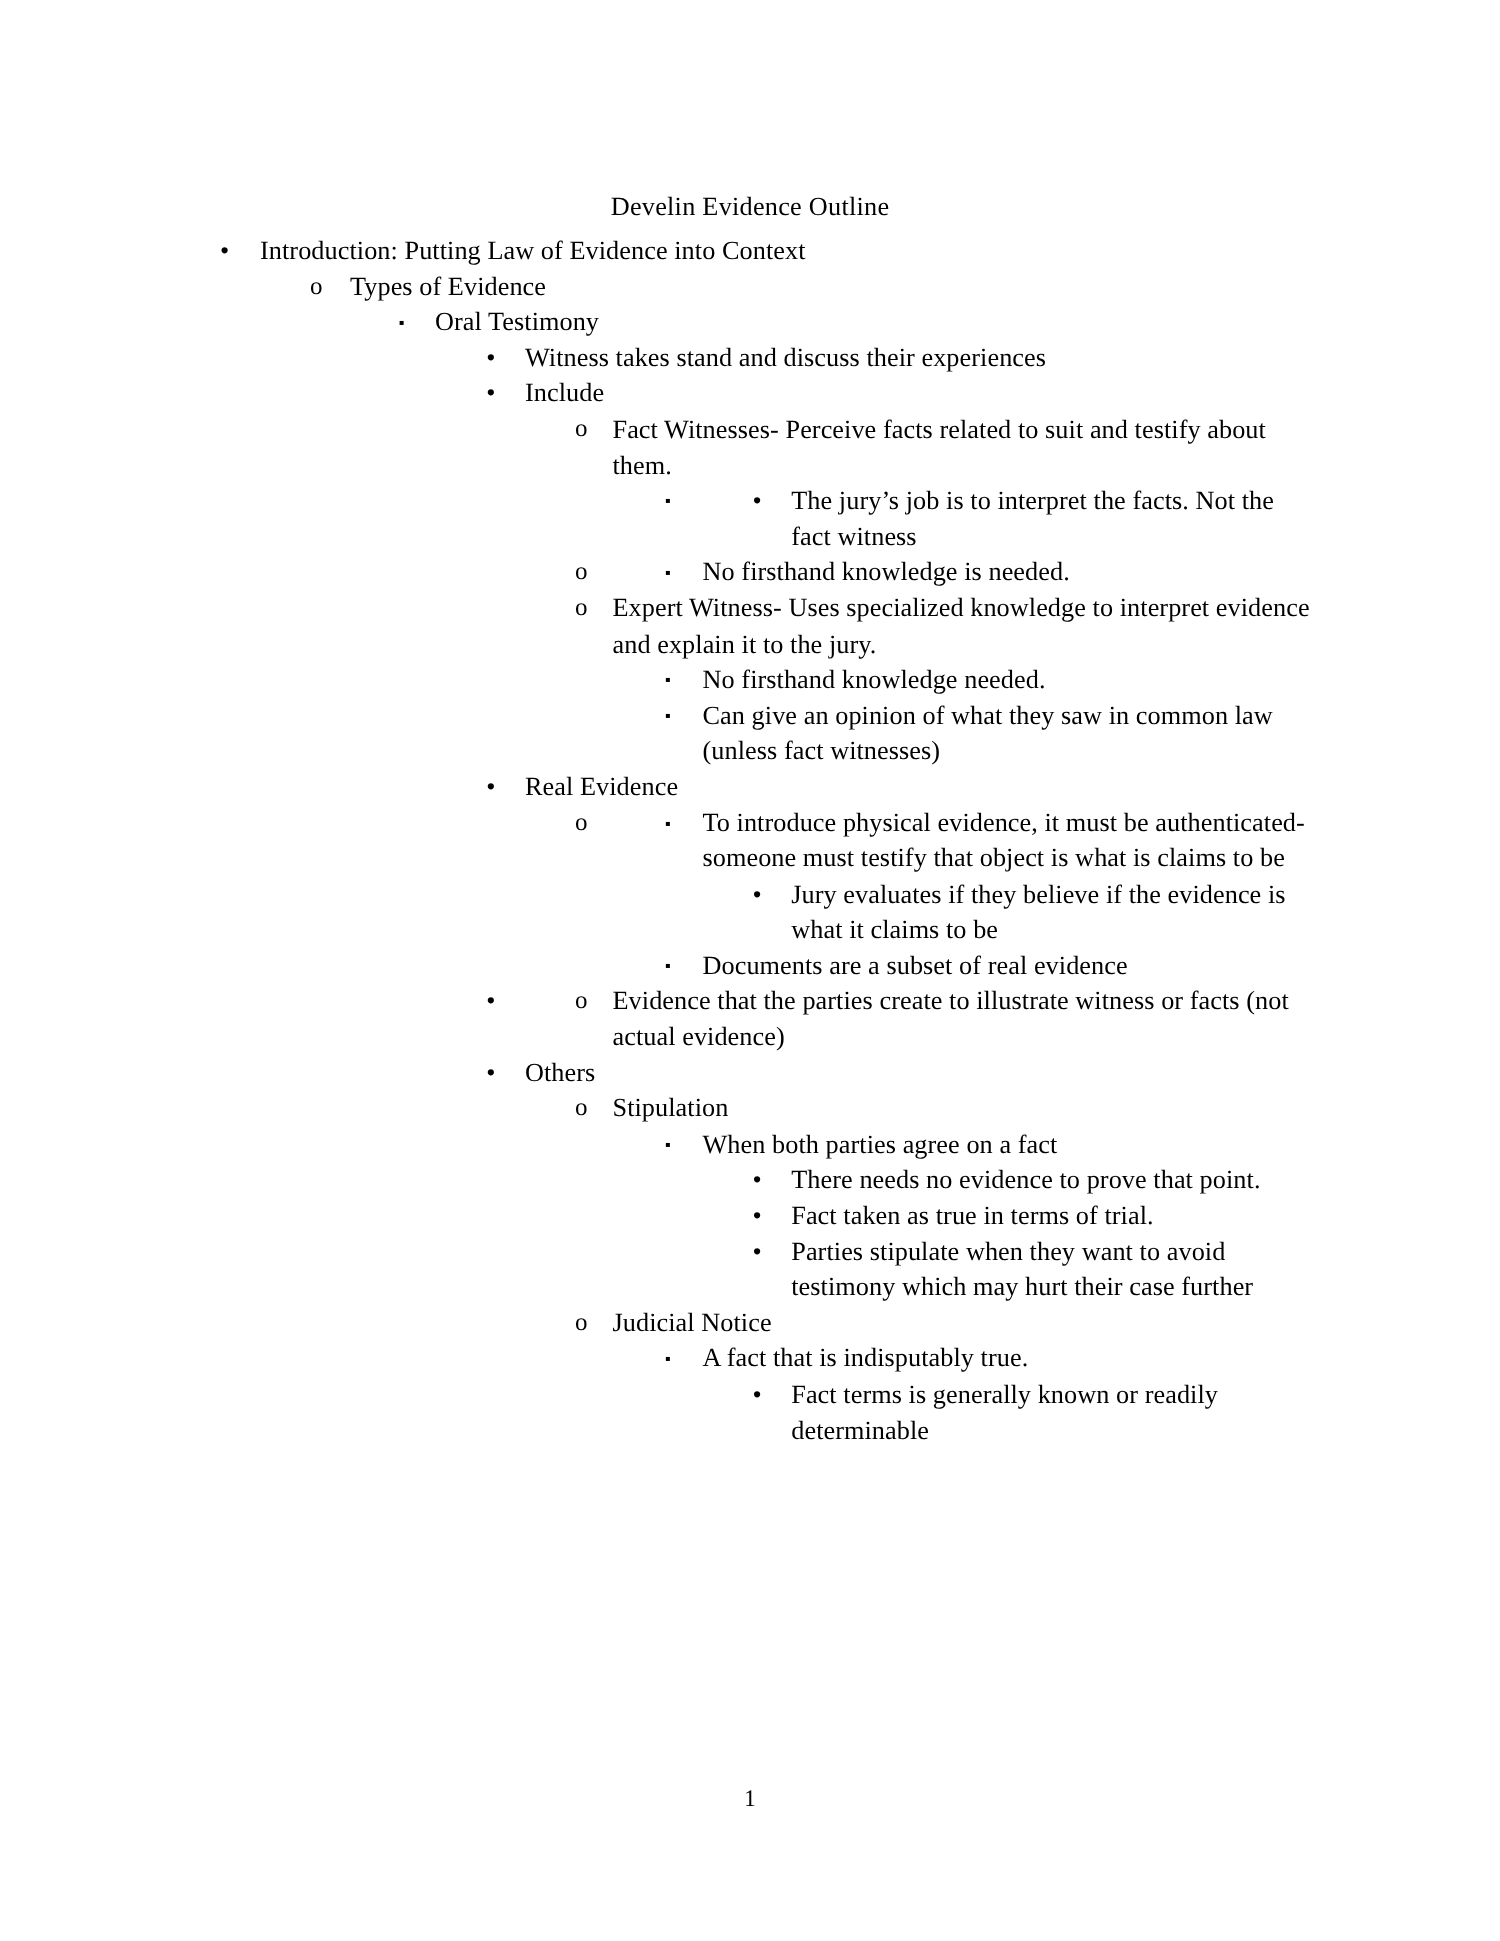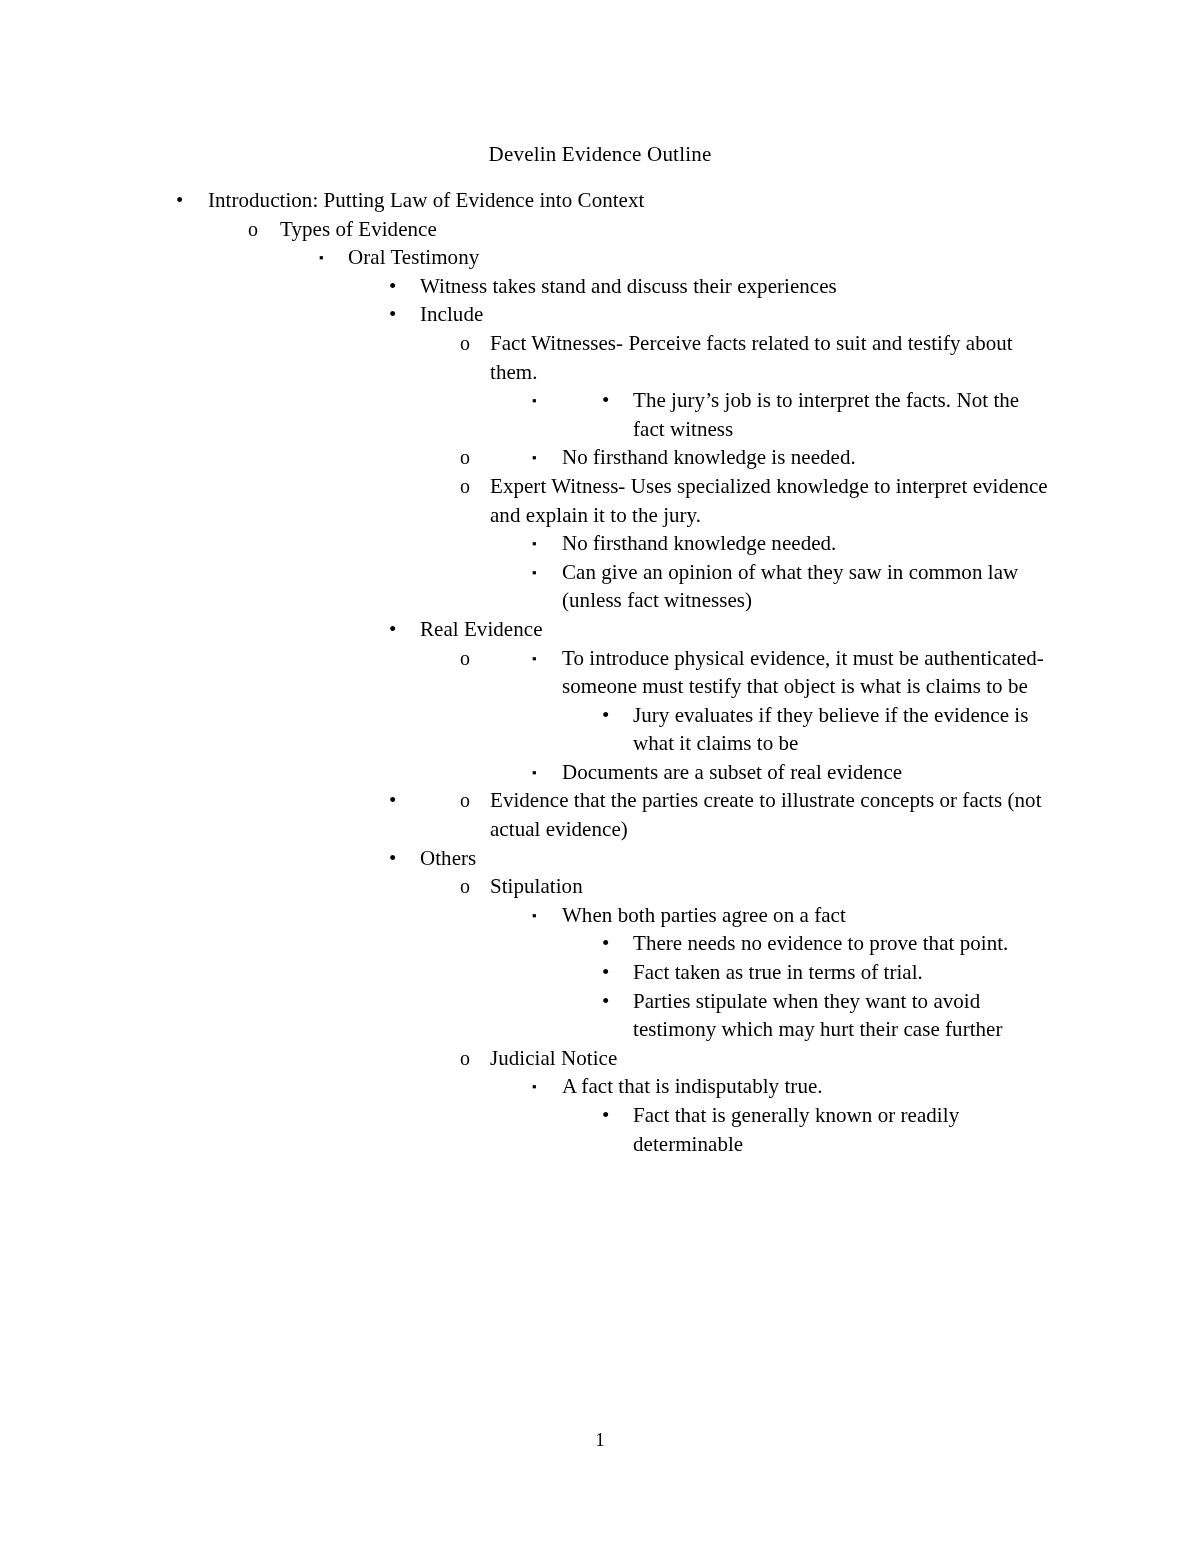--- a/index.html
+++ b/index.html
@@ -14,21 +14,21 @@
     background: #ffffff;
     margin: 0 auto;
     overflow: hidden;
     font-family: "Liberation Serif", "DejaVu Serif", serif;
     color: #000000;
     -webkit-font-smoothing: none;
   }
 
   .doc-title {
     position: absolute;
-    top: 140px;
+    top: 151px;
     left: 0;
     width: 1200px;
     text-align: center;
     font-size: 21px;
     line-height: 28px;
     letter-spacing: 0.2px;
   }
 
   .outline {
     position: absolute;
@@ -176,21 +176,21 @@
       </div>
       <div class="item lvl6">
         <span class="marker square">▪</span>
         <span class="text">Documents are a subset of real evidence</span>
       </div>
       <div class="item lvl4">
         <span class="marker disc">•</span>
       </div>
       <div class="item lvl5">
         <span class="marker circle">o</span>
-        <span class="text">Evidence that the parties create to illustrate concepts or facts (not actual evidence)</span>
+        <span class="text">Evidence that the parties create to illustrate witness or facts (not actual evidence)</span>
       </div>
       <div class="item lvl4">
         <span class="marker disc">•</span>
         <span class="text">Others</span>
       </div>
       <div class="item lvl5">
         <span class="marker circle">o</span>
         <span class="text">Stipulation</span>
       </div>
       <div class="item lvl6">
@@ -212,19 +212,19 @@
       <div class="item lvl5">
         <span class="marker circle">o</span>
         <span class="text">Judicial Notice</span>
       </div>
       <div class="item lvl6">
         <span class="marker square">▪</span>
         <span class="text">A fact that is indisputably true.</span>
       </div>
       <div class="item lvl7">
         <span class="marker disc">•</span>
-        <span class="text">Fact that is generally known or readily determinable</span>
+        <span class="text">Fact terms is generally known or readily determinable</span>
       </div>
     </div>
 
   <div class="page-number">1</div>
 
 </div>
 
 </body></html>

